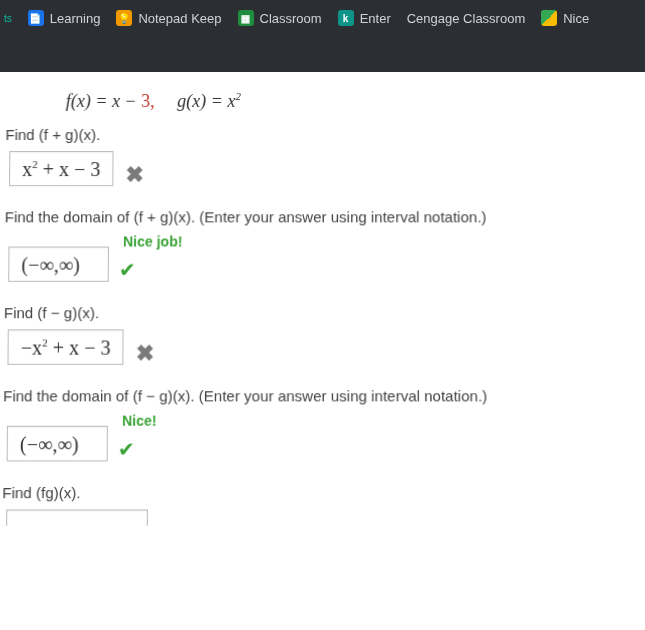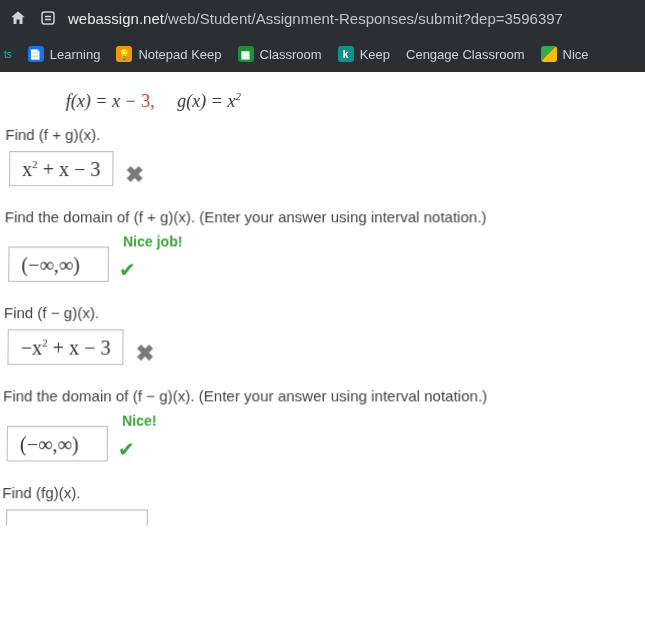--- a/index.html
+++ b/index.html
@@ -134,53 +134,37 @@
     .ts-cut {
       color: #14b8a6;
       font-size: 10px;
       text-align: right;
     }
   </style>
 </head>
 <body>
 
 <div class="browser-chrome">
-  <div class="url-bar">
-    <span class="home-icon">
-      <svg viewBox="0 0 24 24" width="18" height="18" fill="#cfd2d6">
-          <path d="M12 3l9 8h-3v9h-4v-6H10v6H6v-9H3z"></path>
-        </svg>
-    </span>
-    <span class="site-icon">
-      <svg viewBox="0 0 24 24" width="18" height="18" fill="#cfd2d6">
-          <rect x="4" y="4" width="16" height="16" rx="3" fill="none" stroke="#cfd2d6" stroke-width="2"></rect>
-          <path d="M8 10h8M8 14h8" stroke="#cfd2d6" stroke-width="2"></path>
-        </svg>
-    </span>
-    <span class="url-text">
-      <span class="domain">webassign.net</span><span>/web/Student/Assignment-Responses/submit?dep=3596397</span>
-    </span>
-  </div>
   <div class="bookmarks-bar">
     <span class="ts-cut">ts</span>
     <div class="bookmark">
       <span class="bm-icon bm-blue">📄</span>
       <span>Learning</span>
     </div>
     <div class="bookmark">
       <span class="bm-icon bm-orange">💡</span>
       <span>Notepad Keep</span>
     </div>
     <div class="bookmark">
       <span class="bm-icon bm-green">▦</span>
       <span>Classroom</span>
     </div>
     <div class="bookmark">
       <span class="bm-icon bm-teal">k</span>
-      <span>Keep</span>
+      <span>Enter</span>
     </div>
     <div class="bookmark">
       <span>Cengage Classroom</span>
     </div>
     <div class="bookmark">
       <span class="bm-icon bm-multi"></span>
       <span>Nice</span>
     </div>
   </div>
 </div>

